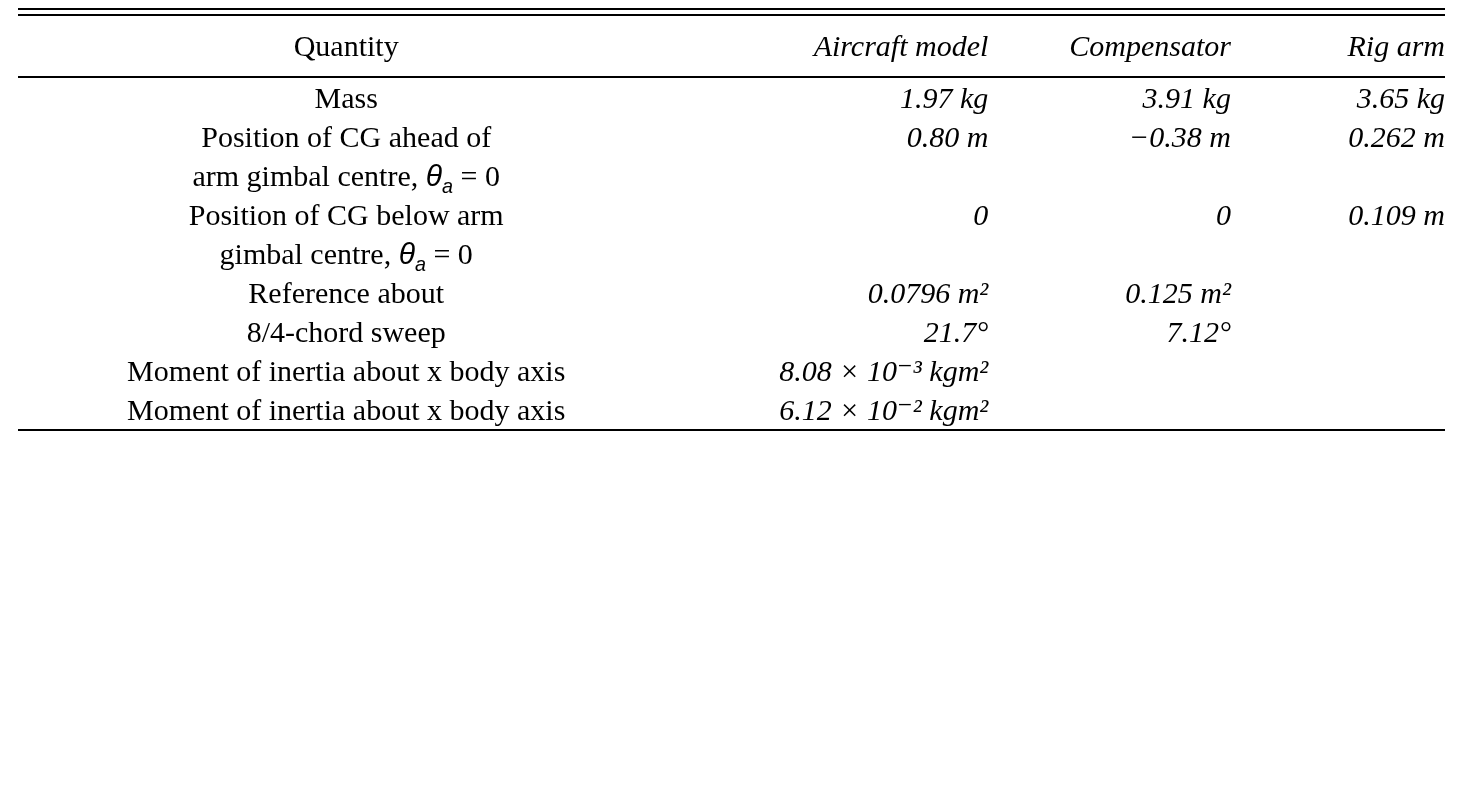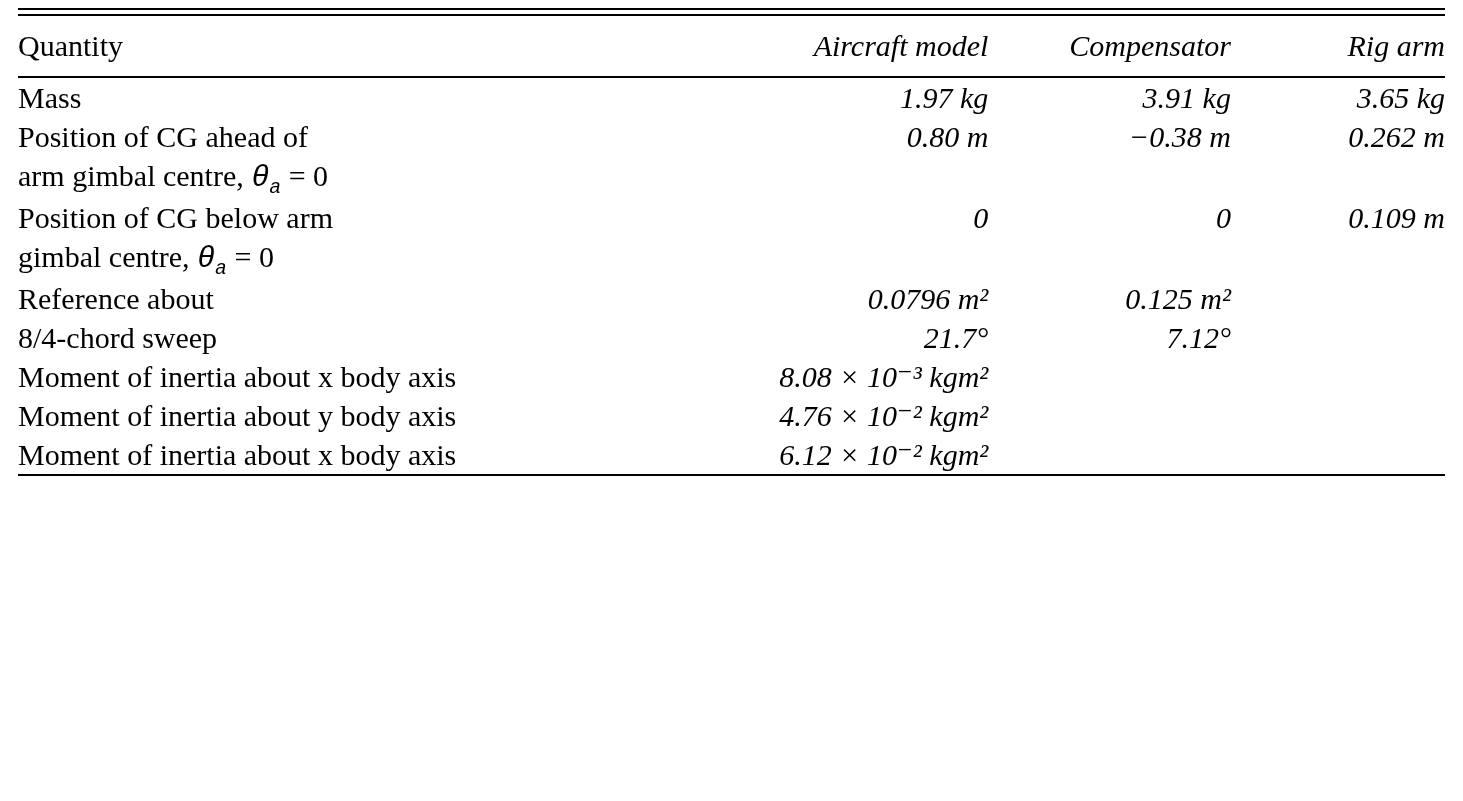--- a/index.html
+++ b/index.html
@@ -32,21 +32,21 @@
     vertical-align: baseline;
     font-weight: normal;
   }
   
   col.c-quantity { width: 46%; }
   col.c-aircraft { width: 22%; }
   col.c-comp     { width: 17%; }
   col.c-rig      { width: 15%; }
 
   .cell-label {
-    text-align: left;
+    text-align: center;
     padding-right: 10px;
     padding-top: 7px;
     padding-bottom: 7px;
     white-space: nowrap;
   }
   .cell-num {
     text-align: right;
     padding-left: 16px;
     padding-right: 8px;
     padding-top: 7px;
@@ -65,21 +65,21 @@
   .rule-top, .rule-top-2, .rule-mid, .rule-bottom {
     background: #000000;
     width: 100%;
   }
   .rule-top   { height: 2px; margin-top: 8px; }
   .rule-top-2 { height: 2px; margin-top: 4px; }
   .rule-mid   { height: 2px; }
   .rule-bottom{ height: 2px; }
   .rule-cellwrap { padding: 0 !important; }
   .mathvar {
-    font-family: Liberation Mono, monospace;
+    font-family: Liberation Sans, sans-serif;
     font-style: italic;
     margin-top: 12px;
   }
   sup, sub {
     font-size: 0.66em;
     line-height: 0;
   }
   sub { font-style: italic; }
 </style>
 </head>
@@ -165,26 +165,20 @@
       </tr>
 
 
       <tr>
         <td class="cell-label">Moment of inertia about x body axis</td>
         <td class="cell-num">8.08 × 10⁻³ kgm²</td>
         <td class="cell-num"></td>
         <td class="cell-num"></td>
       </tr>
 
-      <tr>
-        <td class="cell-label">Moment of inertia about y body axis</td>
-        <td class="cell-num">4.76 × 10⁻² kgm²</td>
-        <td class="cell-num"></td>
-        <td class="cell-num"></td>
-      </tr>
 
       <tr>
         <td class="cell-label">Moment of inertia about x body axis</td>
         <td class="cell-num">6.12 × 10⁻² kgm²</td>
         <td class="cell-num"></td>
         <td class="cell-num"></td>
       </tr>
 
     </tbody>
   </table>

